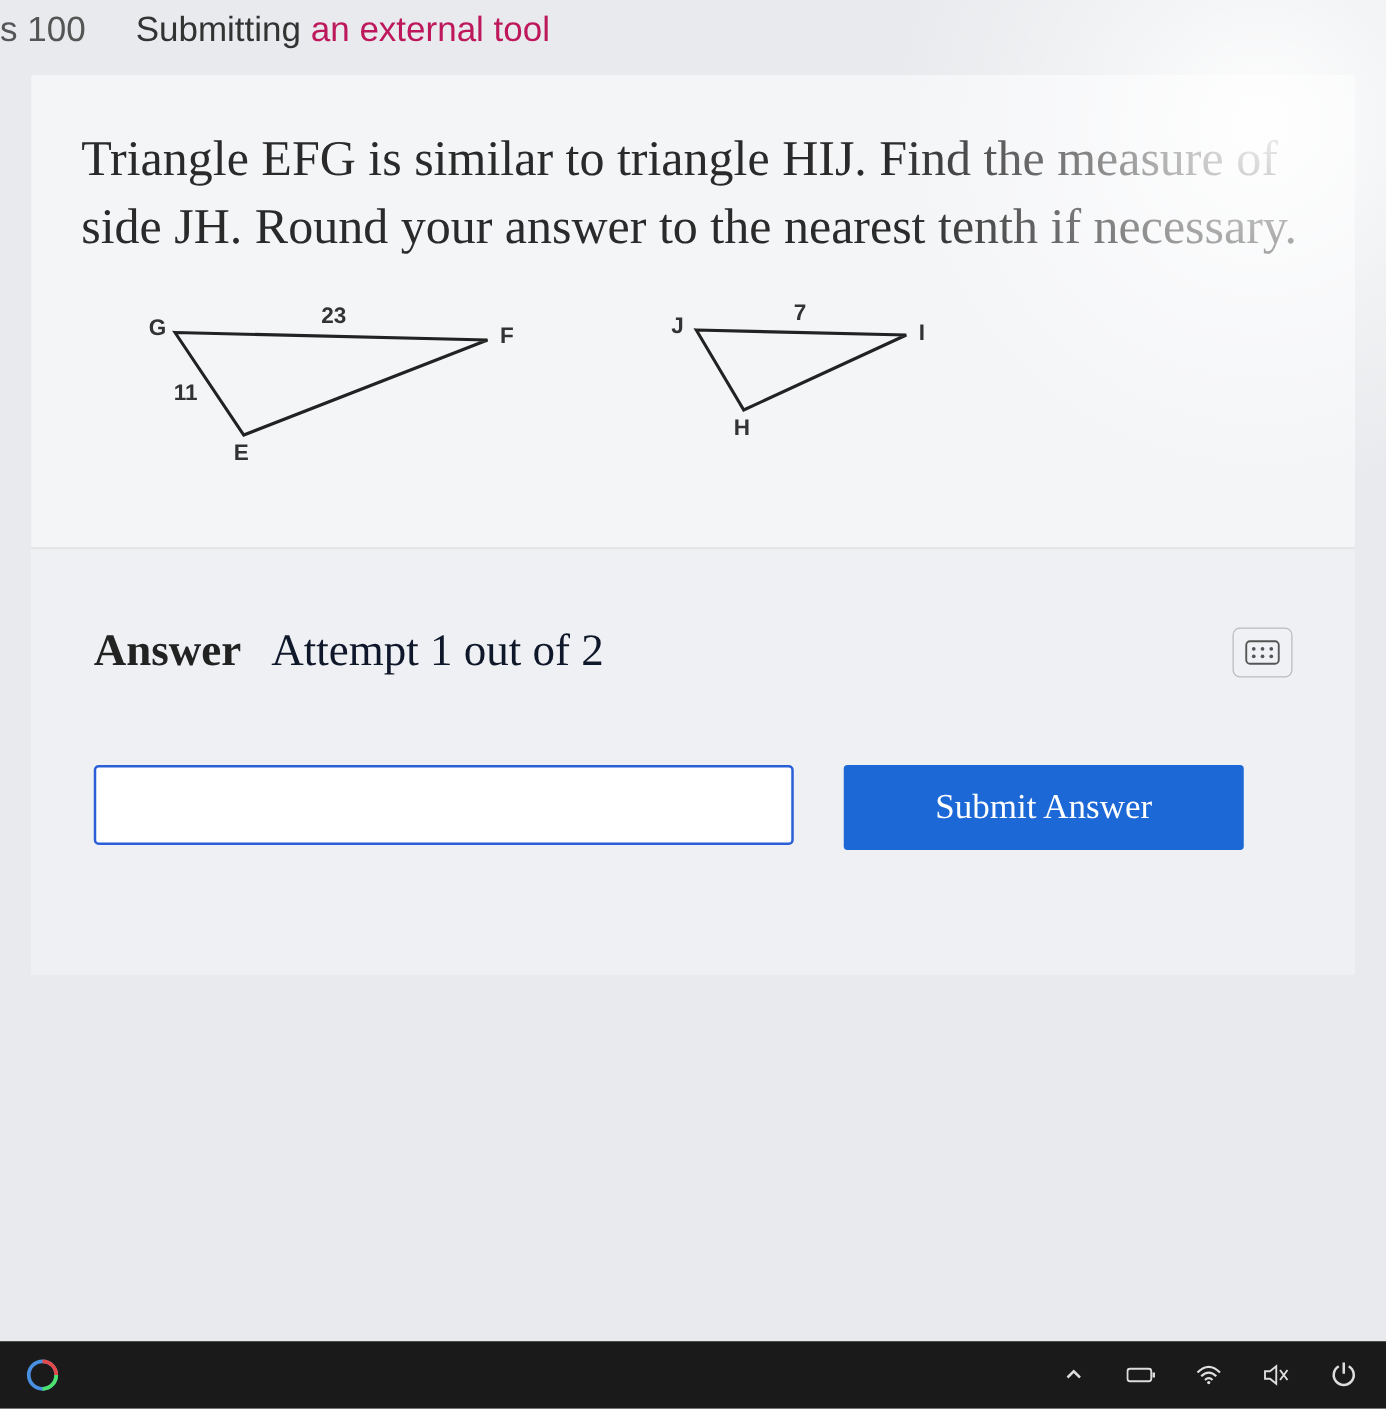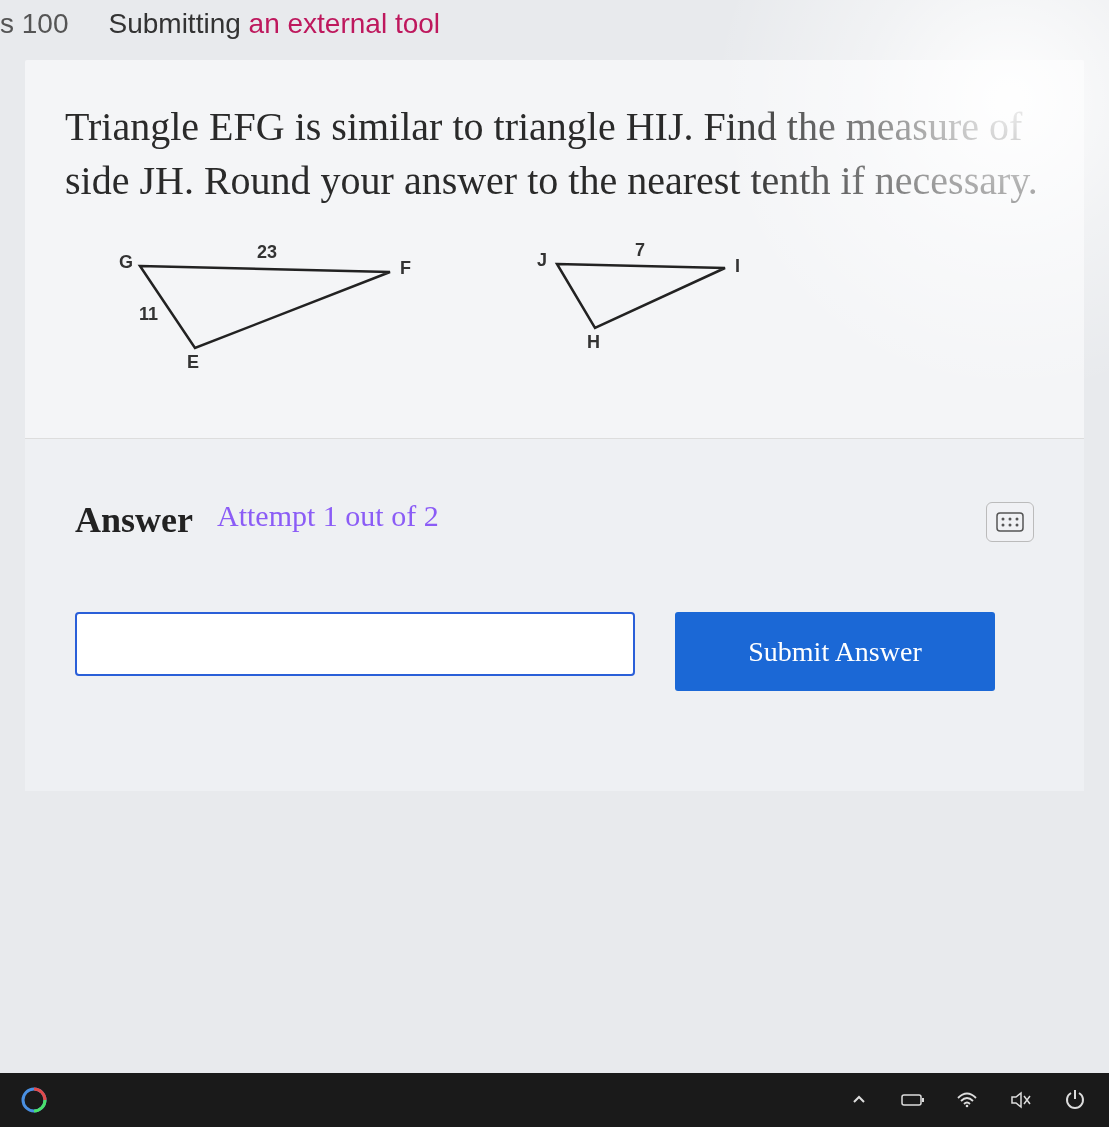--- a/index.html
+++ b/index.html
@@ -76,22 +76,22 @@
       display: flex;
       align-items: flex-start;
       gap: 24px;
     }
     .answer-label {
       font-size: 36px;
       font-weight: 700;
       color: #222;
     }
     .attempt-text {
-      font-size: 30px;
-      color: #8b5cf6;
+      font-size: 36px;
+      color: #0f172a;
     }
     .keypad-btn {
       width: 48px;
       height: 40px;
       background: #f0f1f4;
       border: 1px solid #bbb;
       border-radius: 6px;
       display: flex;
       align-items: center;
       justify-content: center;
@@ -109,21 +109,21 @@
       border: 2px solid #2a5fd8;
       border-radius: 4px;
       background: #fff;
       font-size: 24px;
       padding: 0 14px;
       outline: none;
     }
     .submit-btn {
       flex: 1;
       max-width: 320px;
-      height: 79px;
+      height: 68px;
       background: #1b68d6;
       color: #fff;
       border: none;
       border-radius: 3px;
       font-family: Georgia, serif;
       font-size: 28px;
       cursor: pointer;
     }
     .taskbar {
       position: absolute;

